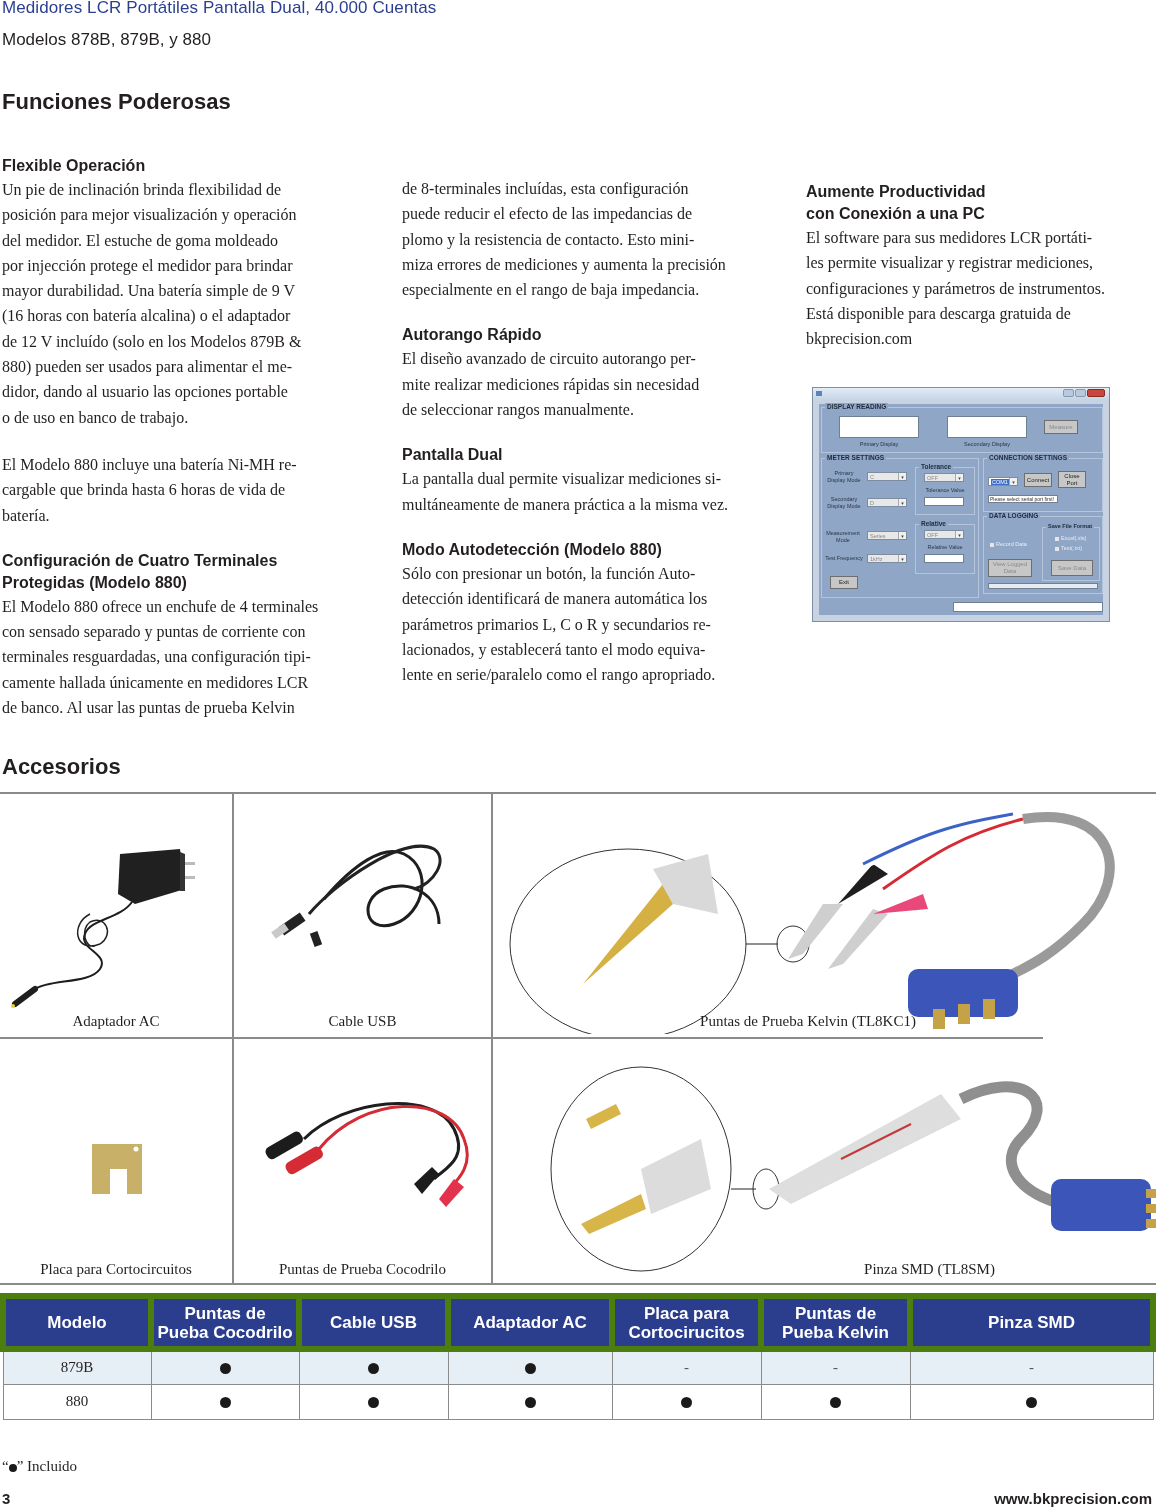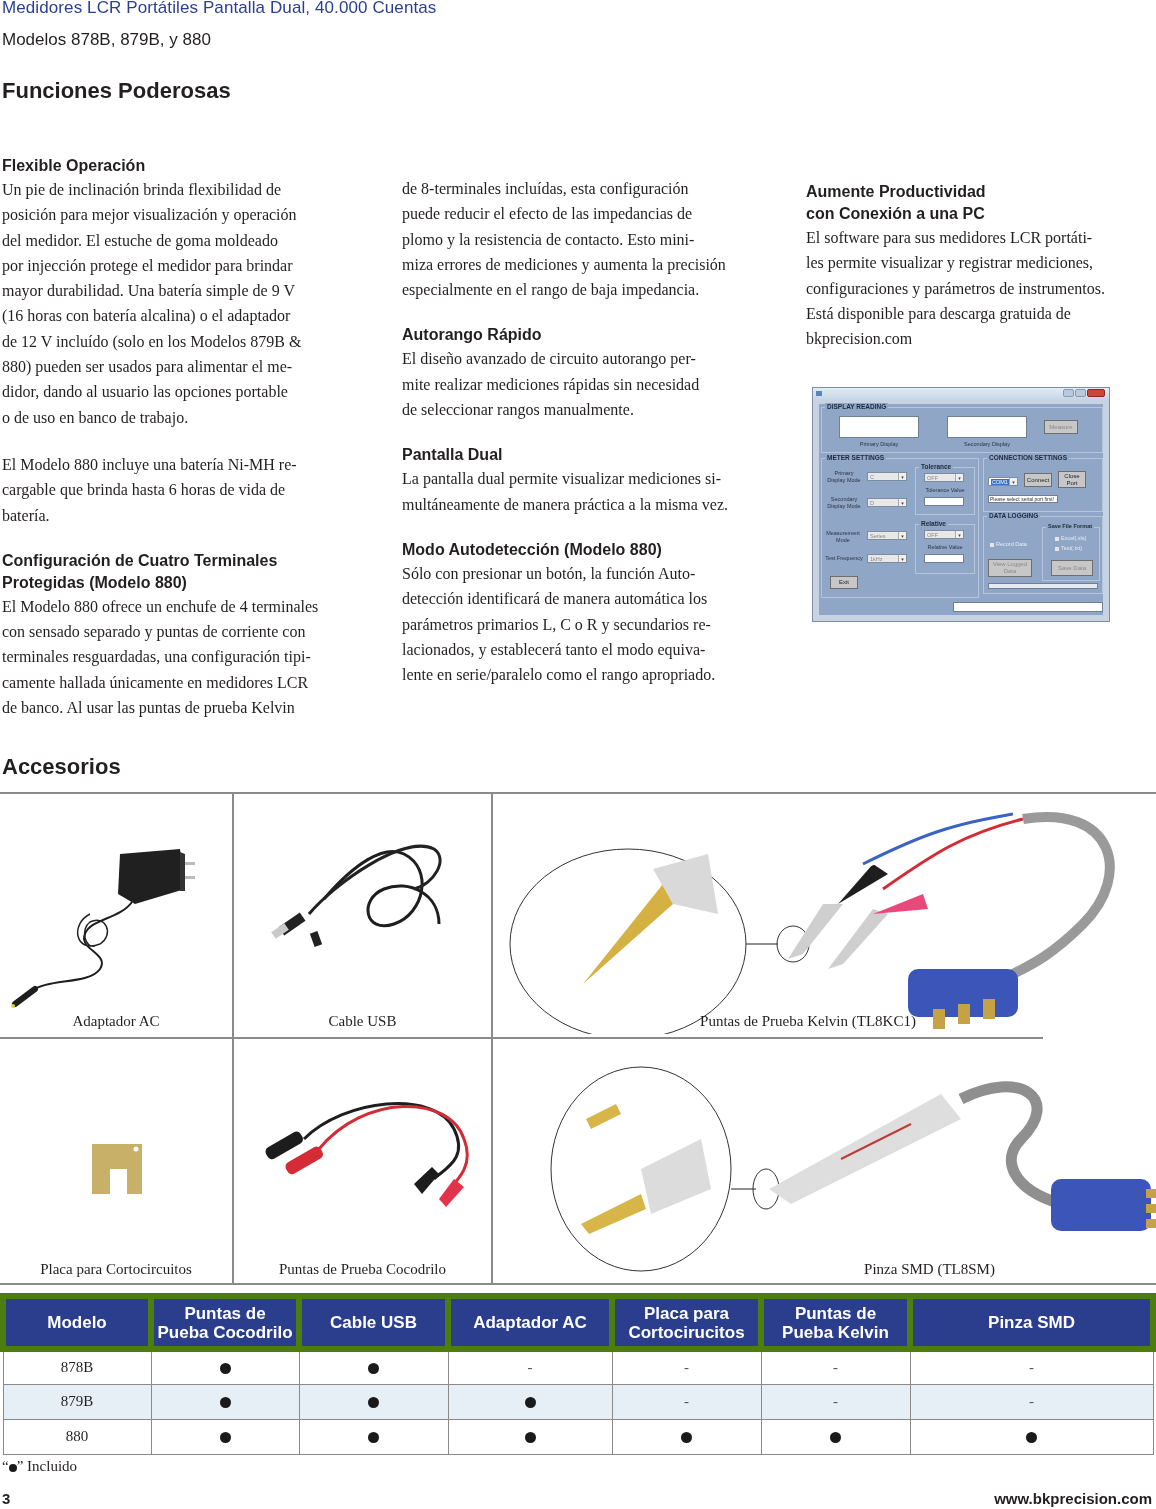--- a/index.html
+++ b/index.html
@@ -53,21 +53,21 @@
     .legend .dot { width: 8px; height: 8px; }
     .page-num { position: absolute; left: 2px; top: 1490px; font-family: "Liberation Sans", sans-serif; font-weight: bold; font-size: 15px; }
     .site { position: absolute; right: 4px; top: 1490px; font-family: "Liberation Sans", sans-serif; font-weight: bold; font-size: 15px; }
   </style>
 </head>
 <body>
 
 <div class="header-line1">Medidores LCR Portátiles Pantalla Dual, 40.000 Cuentas</div>
 <div class="header-line2">Modelos 878B, 879B, y 880</div>
 
-<div class="section-title" style="top:78px;">Funciones Poderosas</div>
+<div class="section-title" style="top:89px;">Funciones Poderosas</div>
 
 <div class="col" style="left:2px; top:155px; width:385px;">
   <h3>Flexible Operación</h3>
   <p>Un pie de inclinación brinda flexibilidad de
 posición para mejor visualización y operación
 del medidor. El estuche de goma moldeado
 por injección protege el medidor para brindar
 mayor durabilidad. Una batería simple de 9 V
 (16 horas con batería alcalina) o el adaptador
 de 12 V incluído (solo en los Modelos 879B &amp;
@@ -294,29 +294,20 @@
       <th style="width:149px; white-space:pre-line;">Cable USB</th>
       <th style="width:164px; white-space:pre-line;">Adaptador AC</th>
       <th style="width:149px; white-space:pre-line;">Placa para
 Cortocirucitos</th>
       <th style="width:149px; white-space:pre-line;">Puntas de
 Pueba Kelvin</th>
       <th style="white-space:pre-line;">Pinza SMD</th>
     </tr>
   </thead>
   <tbody>
-    <tr>
-      <td>878B</td>
-      <td><span class="dot"></span></td>
-      <td><span class="dot"></span></td>
-      <td class="dash">-</td>
-      <td class="dash">-</td>
-      <td class="dash">-</td>
-      <td class="dash">-</td>
-    </tr>
     <tr class="alt">
       <td>879B</td>
       <td><span class="dot"></span></td>
       <td><span class="dot"></span></td>
       <td><span class="dot"></span></td>
       <td class="dash">-</td>
       <td class="dash">-</td>
       <td class="dash">-</td>
     </tr>
     <tr>

